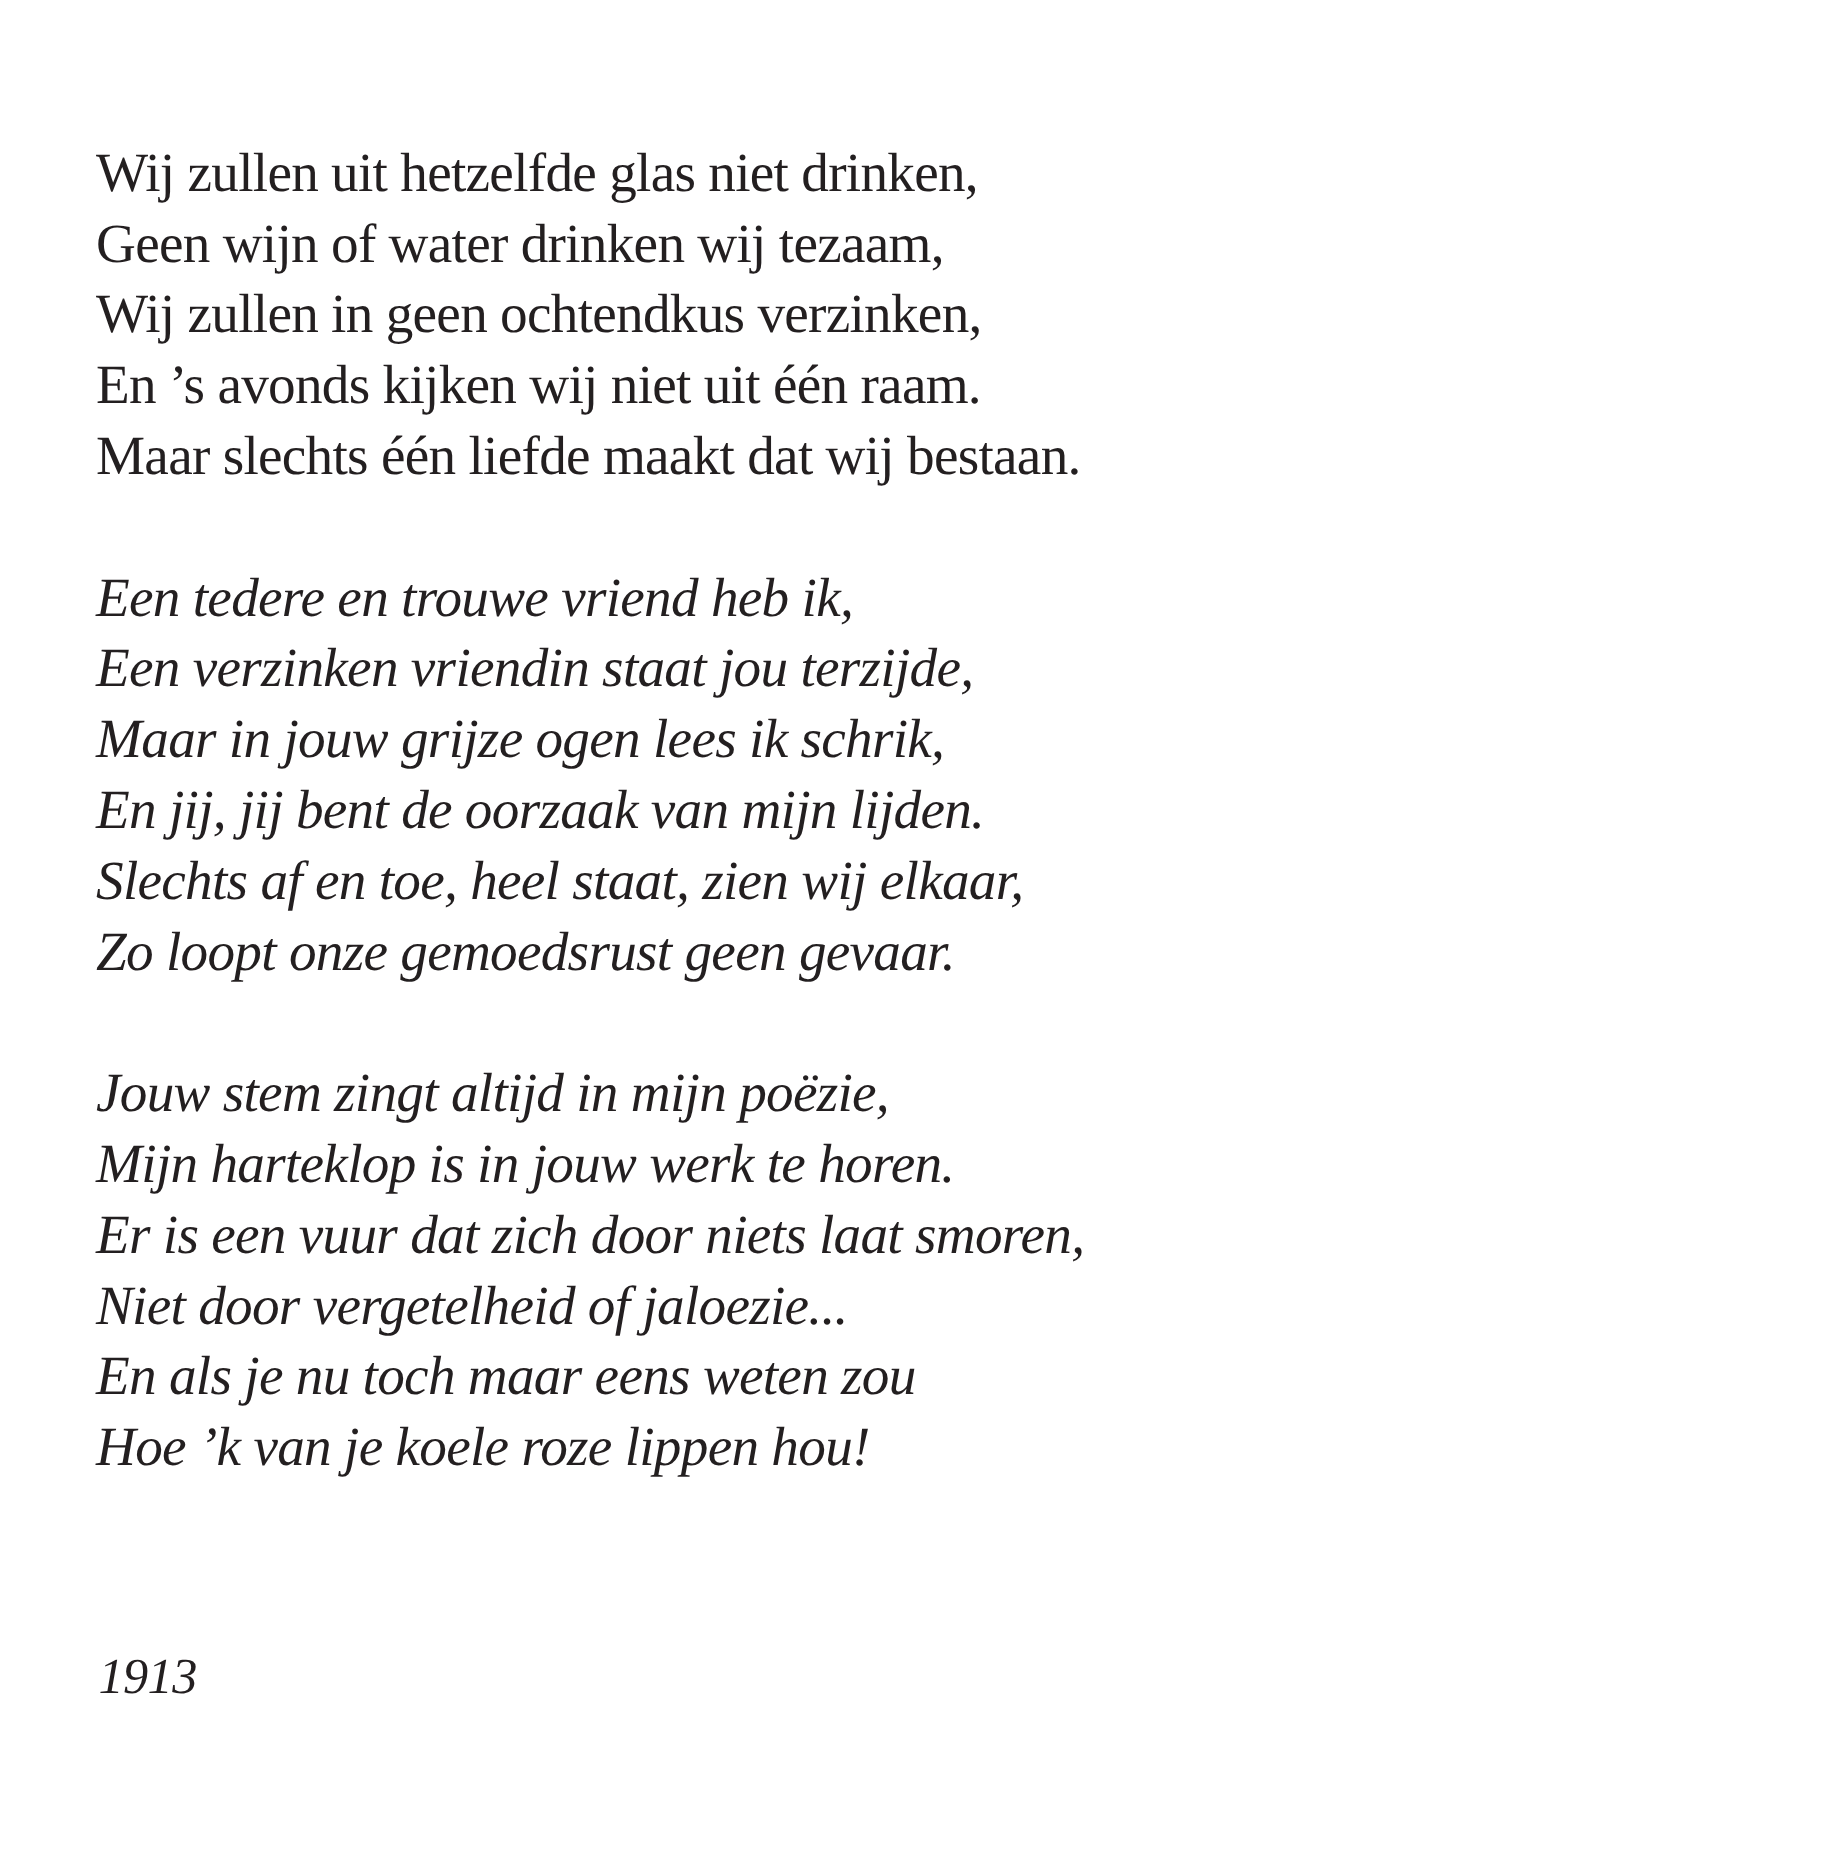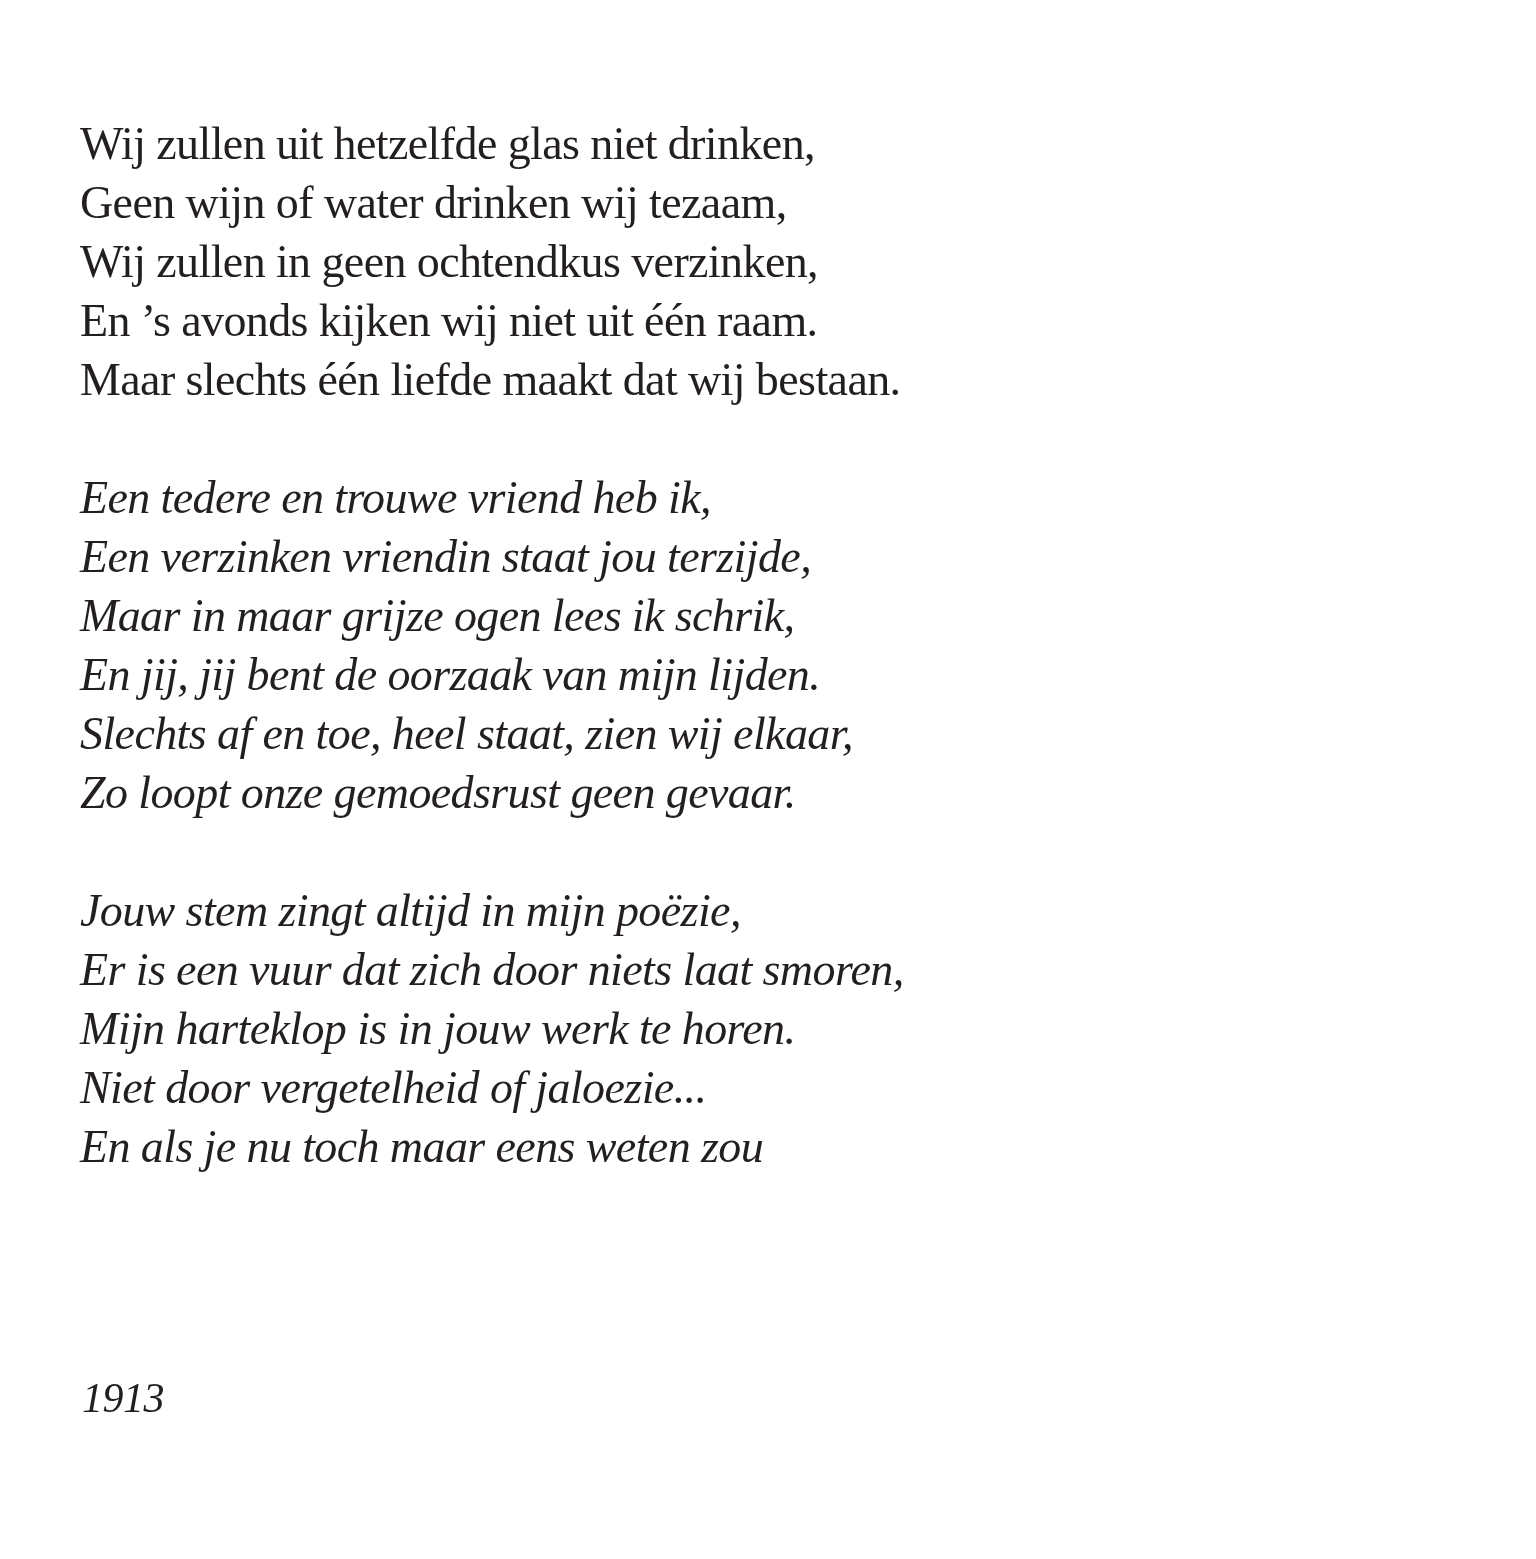--- a/index.html
+++ b/index.html
@@ -53,27 +53,28 @@
   <div class="stanza">
     <span class="line">Wij zullen uit hetzelfde glas niet drinken,</span>
     <span class="line">Geen wijn of water drinken wij tezaam,</span>
     <span class="line">Wij zullen in geen ochtendkus verzinken,</span>
     <span class="line">En ’s avonds kijken wij niet uit één raam.</span>
     <span class="line">Maar slechts één liefde maakt dat wij bestaan.</span>
   </div>
   <div class="stanza">
     <span class="line">Een tedere en trouwe vriend heb ik,</span>
     <span class="line">Een verzinken vriendin staat jou terzijde,</span>
-    <span class="line">Maar in maar grijze ogen lees ik schrik,</span>
+    <span class="line">Maar in jouw grijze ogen lees ik schrik,</span>
     <span class="line">En jij, jij bent de oorzaak van mijn lijden.</span>
     <span class="line">Slechts af en toe, heel staat, zien wij elkaar,</span>
     <span class="line">Zo loopt onze gemoedsrust geen gevaar.</span>
   </div>
   <div class="stanza">
     <span class="line">Jouw stem zingt altijd in mijn poëzie,</span>
+    <span class="line">Mijn harteklop is in jouw werk te horen.</span>
     <span class="line">Er is een vuur dat zich door niets laat smoren,</span>
-    <span class="line">Mijn harteklop is in jouw werk te horen.</span>
     <span class="line">Niet door vergetelheid of jaloezie...</span>
     <span class="line">En als je nu toch maar eens weten zou</span>
+    <span class="line">Hoe ’k van je koele roze lippen hou!</span>
   </div>
 </div>
 
 <div class="year">1913</div>
 
 </body></html>

